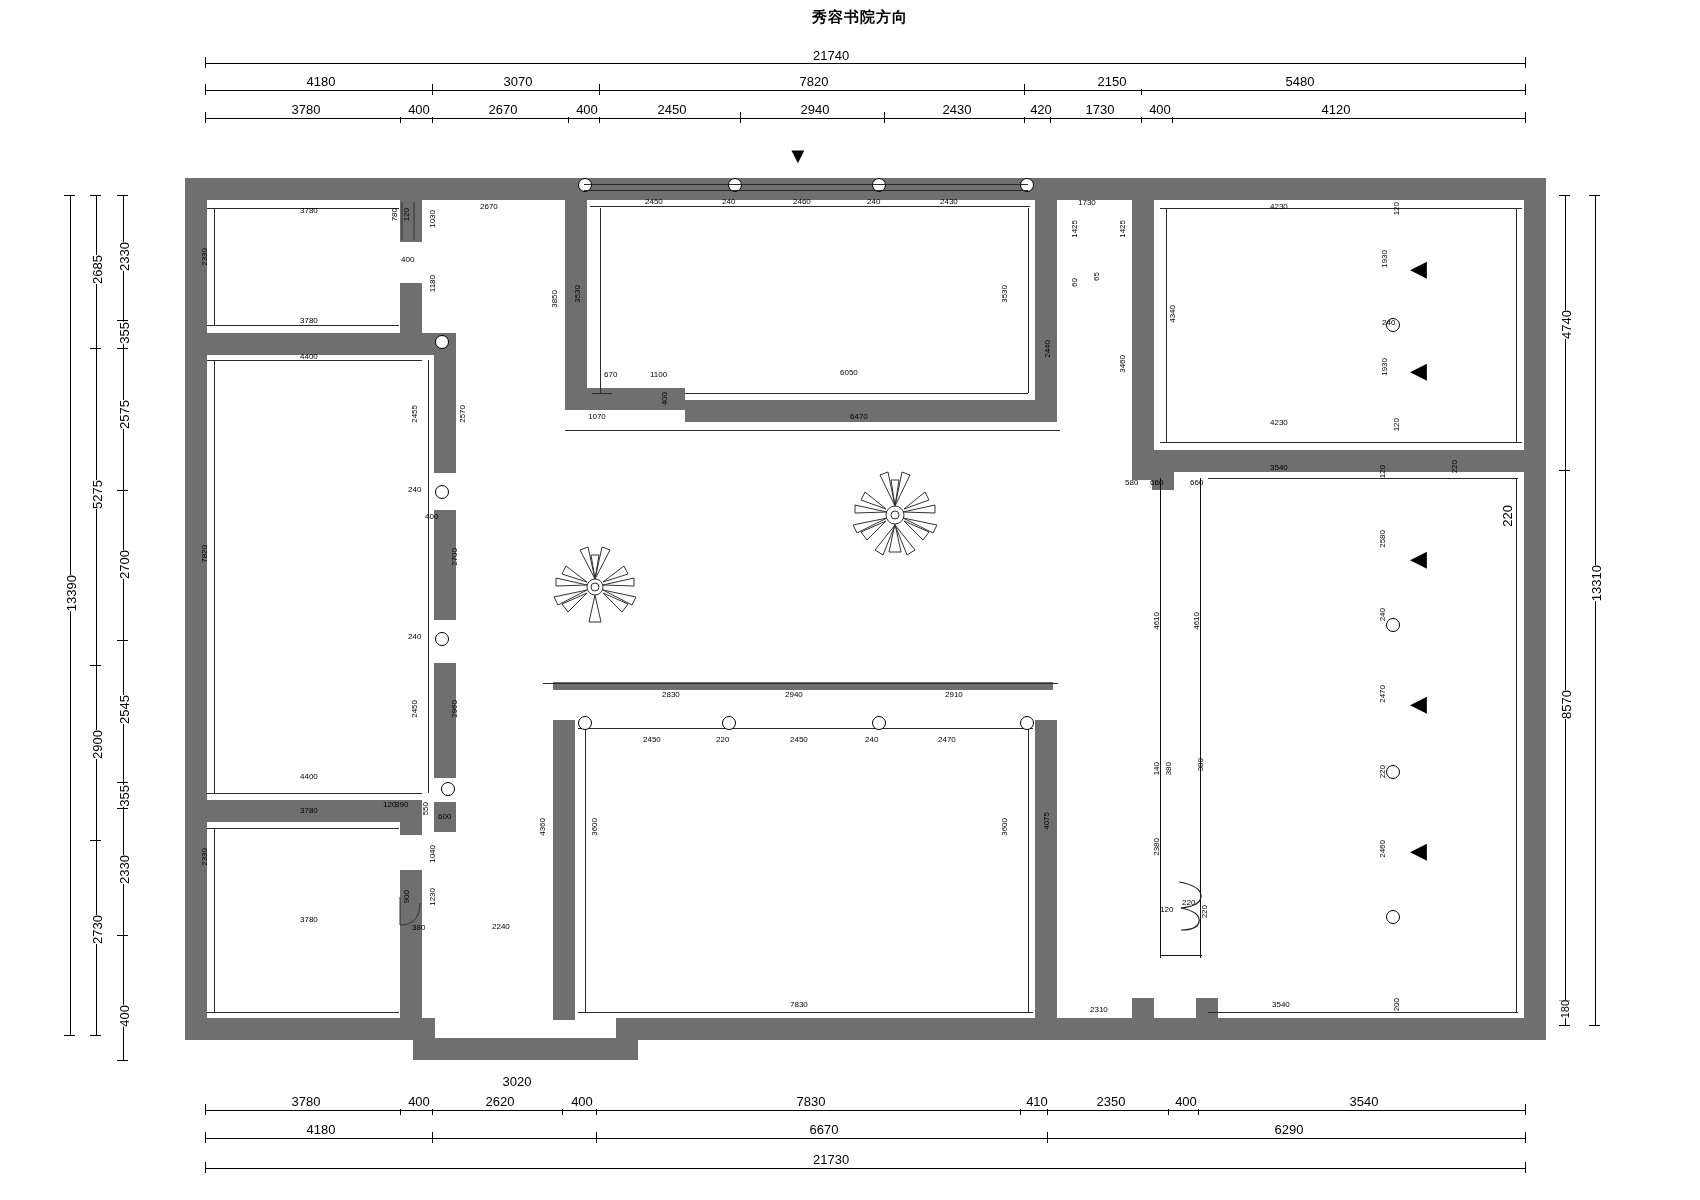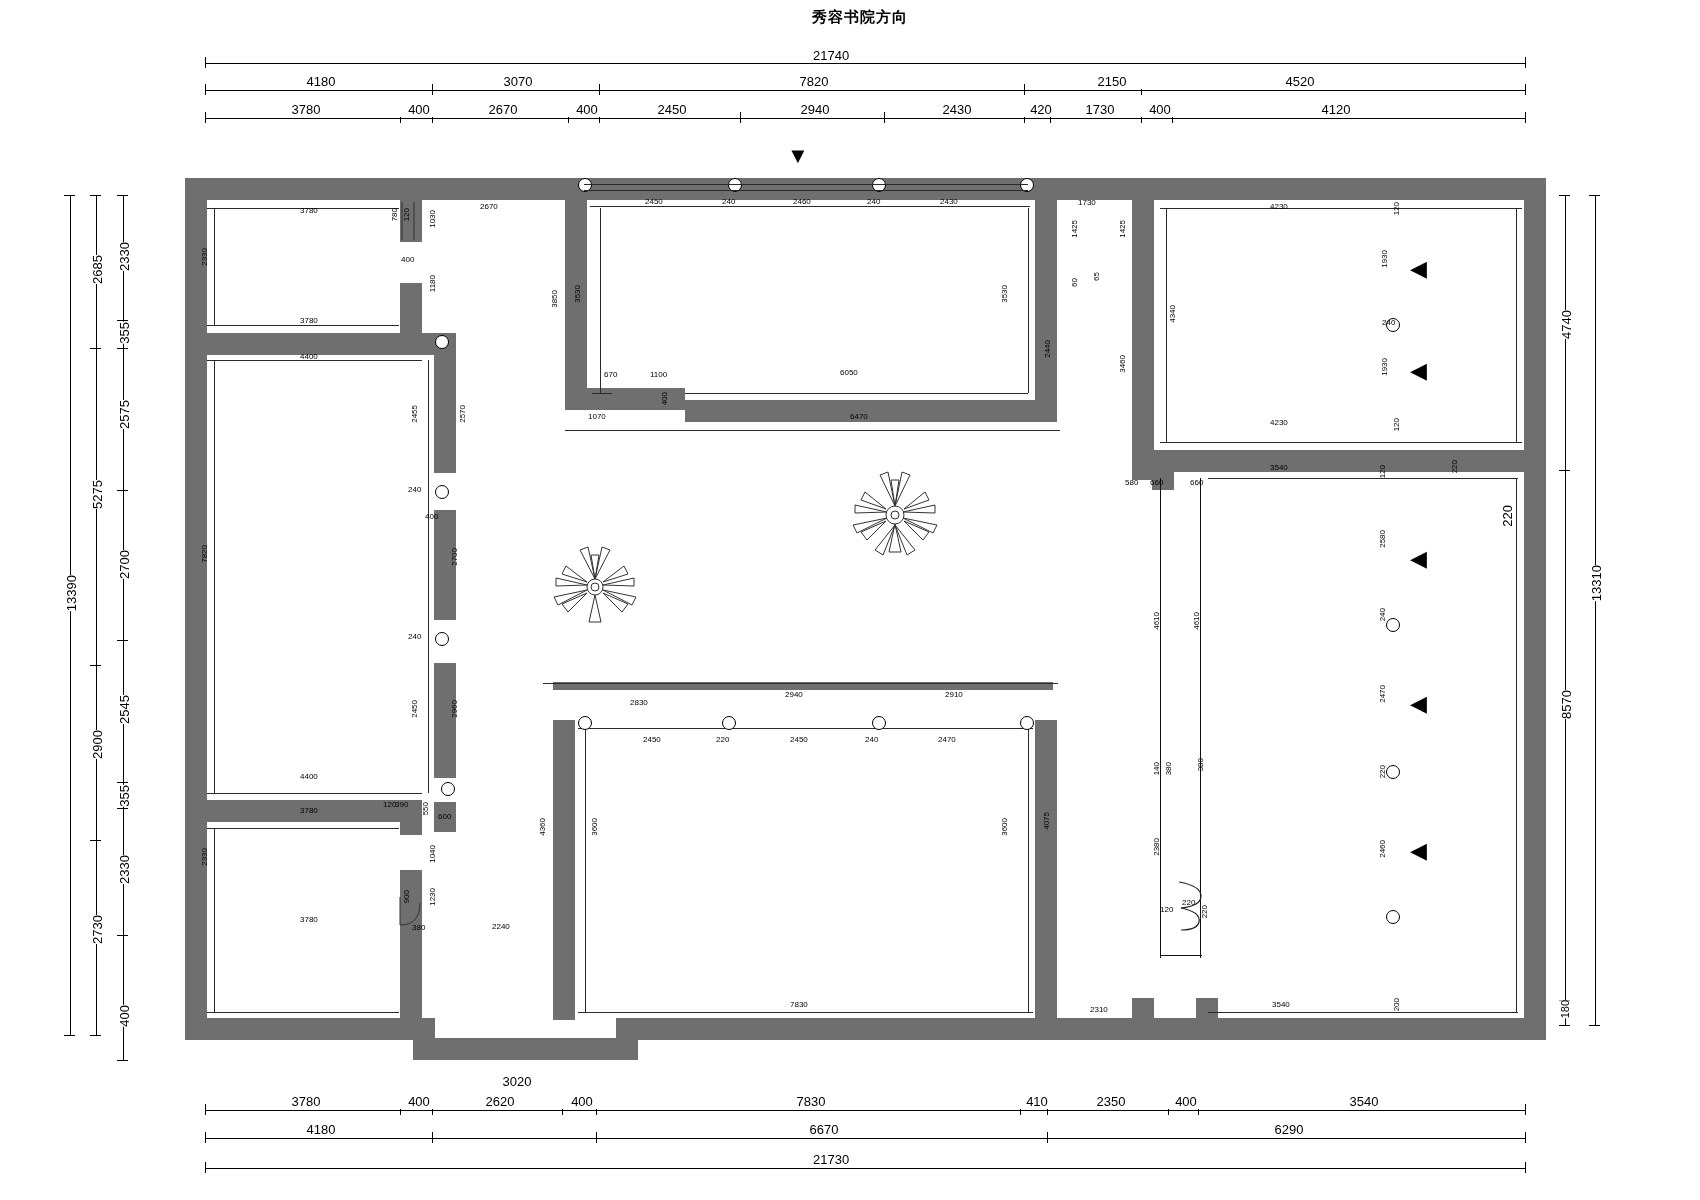--- a/index.html
+++ b/index.html
@@ -50,21 +50,21 @@
   <div class="tick" style="left:205px;top:84px;"></div>
   <div class="tick" style="left:432px;top:84px;"></div>
   <div class="tick" style="left:599px;top:84px;"></div>
   <div class="tick" style="left:1024px;top:84px;"></div>
   <div class="tick" style="left:1141px;top:84px;"></div>
   <div class="tick" style="left:1525px;top:84px;"></div>
   <div class="dimtext" style="left:283px;top:74px;width:70px;">4180</div>
   <div class="dimtext" style="left:480px;top:74px;width:70px;">3070</div>
   <div class="dimtext" style="left:776px;top:74px;width:70px;">7820</div>
   <div class="dimtext" style="left:1074px;top:74px;width:70px;">2150</div>
-  <div class="dimtext" style="left:1262px;top:74px;width:70px;">4520</div>
+  <div class="dimtext" style="left:1262px;top:74px;width:70px;">5480</div>
 
   <div class="dimline h-line" style="left:205px;top:118px;width:1320px;"></div>
   <div class="tick" style="left:205px;top:112px;"></div>
   <div class="tick" style="left:400px;top:112px;"></div>
   <div class="tick" style="left:432px;top:112px;"></div>
   <div class="tick" style="left:568px;top:112px;"></div>
   <div class="tick" style="left:599px;top:112px;"></div>
   <div class="tick" style="left:740px;top:112px;"></div>
   <div class="tick" style="left:884px;top:112px;"></div>
   <div class="tick" style="left:1024px;top:112px;"></div>
@@ -396,21 +396,21 @@
   <div class="lbl-v" style="left:402px;top:890px;">900</div>
   <div class="lbl-v" style="left:428px;top:888px;">1230</div>
   <div class="lbl" style="left:412px;top:923px;">380</div>
   <div class="lbl" style="left:492px;top:922px;">2240</div>
   <div class="lbl" style="left:438px;top:812px;">600</div>
   <div class="lbl-v" style="left:428px;top:845px;">1040</div>
   <div class="lbl" style="left:383px;top:800px;">120</div>
   <div class="lbl" style="left:395px;top:800px;">390</div>
   <div class="lbl-v" style="left:421px;top:802px;">550</div>
 
-  <div class="lbl" style="left:630px;top:690px;margin-top:8px;">2830</div>
+  <div class="lbl" style="left:662px;top:690px;">2830</div>
   <div class="lbl" style="left:785px;top:690px;">2940</div>
   <div class="lbl" style="left:945px;top:690px;">2910</div>
   <div class="lbl" style="left:643px;top:735px;">2450</div>
   <div class="lbl" style="left:716px;top:735px;">220</div>
   <div class="lbl" style="left:790px;top:735px;">2450</div>
   <div class="lbl" style="left:865px;top:735px;">240</div>
   <div class="lbl" style="left:938px;top:735px;">2470</div>
   <div class="lbl-v" style="left:538px;top:818px;">4360</div>
   <div class="lbl-v" style="left:590px;top:818px;">3600</div>
   <div class="lbl-v" style="left:1000px;top:818px;">3600</div>

